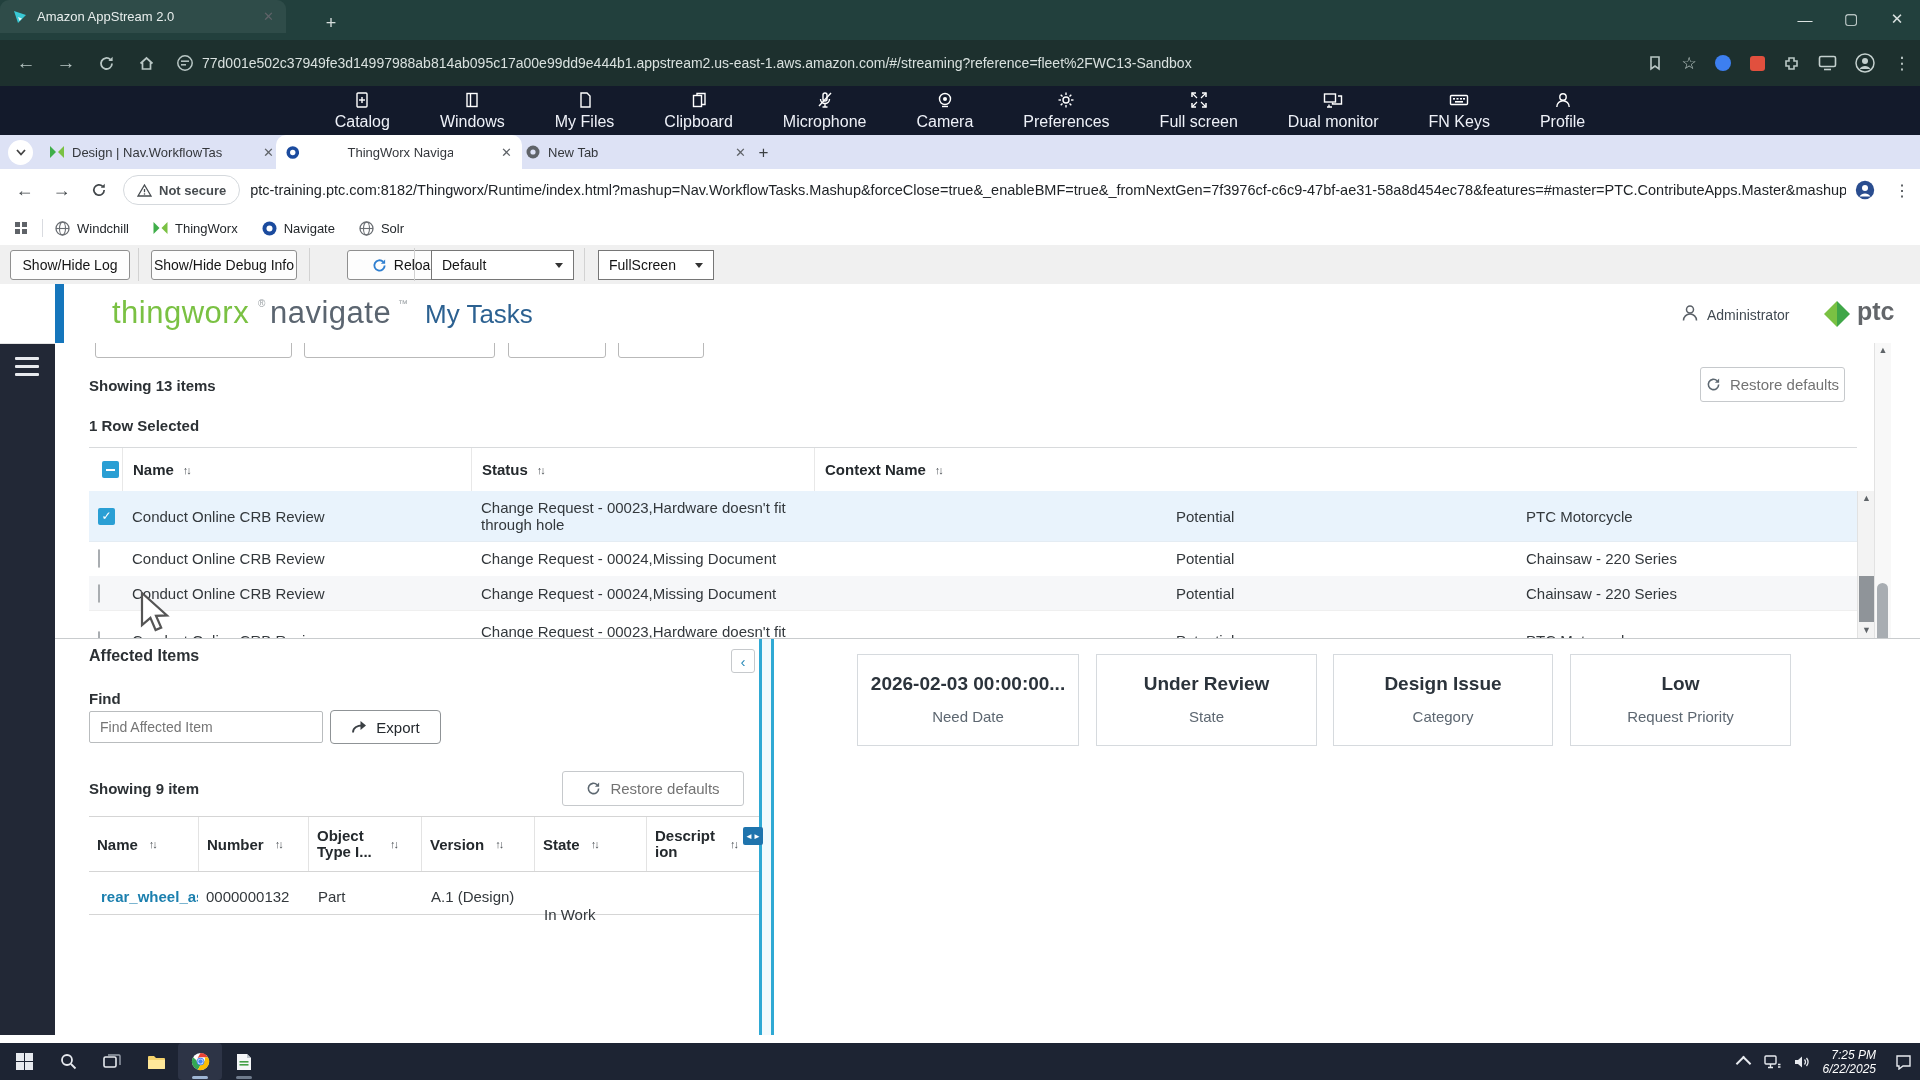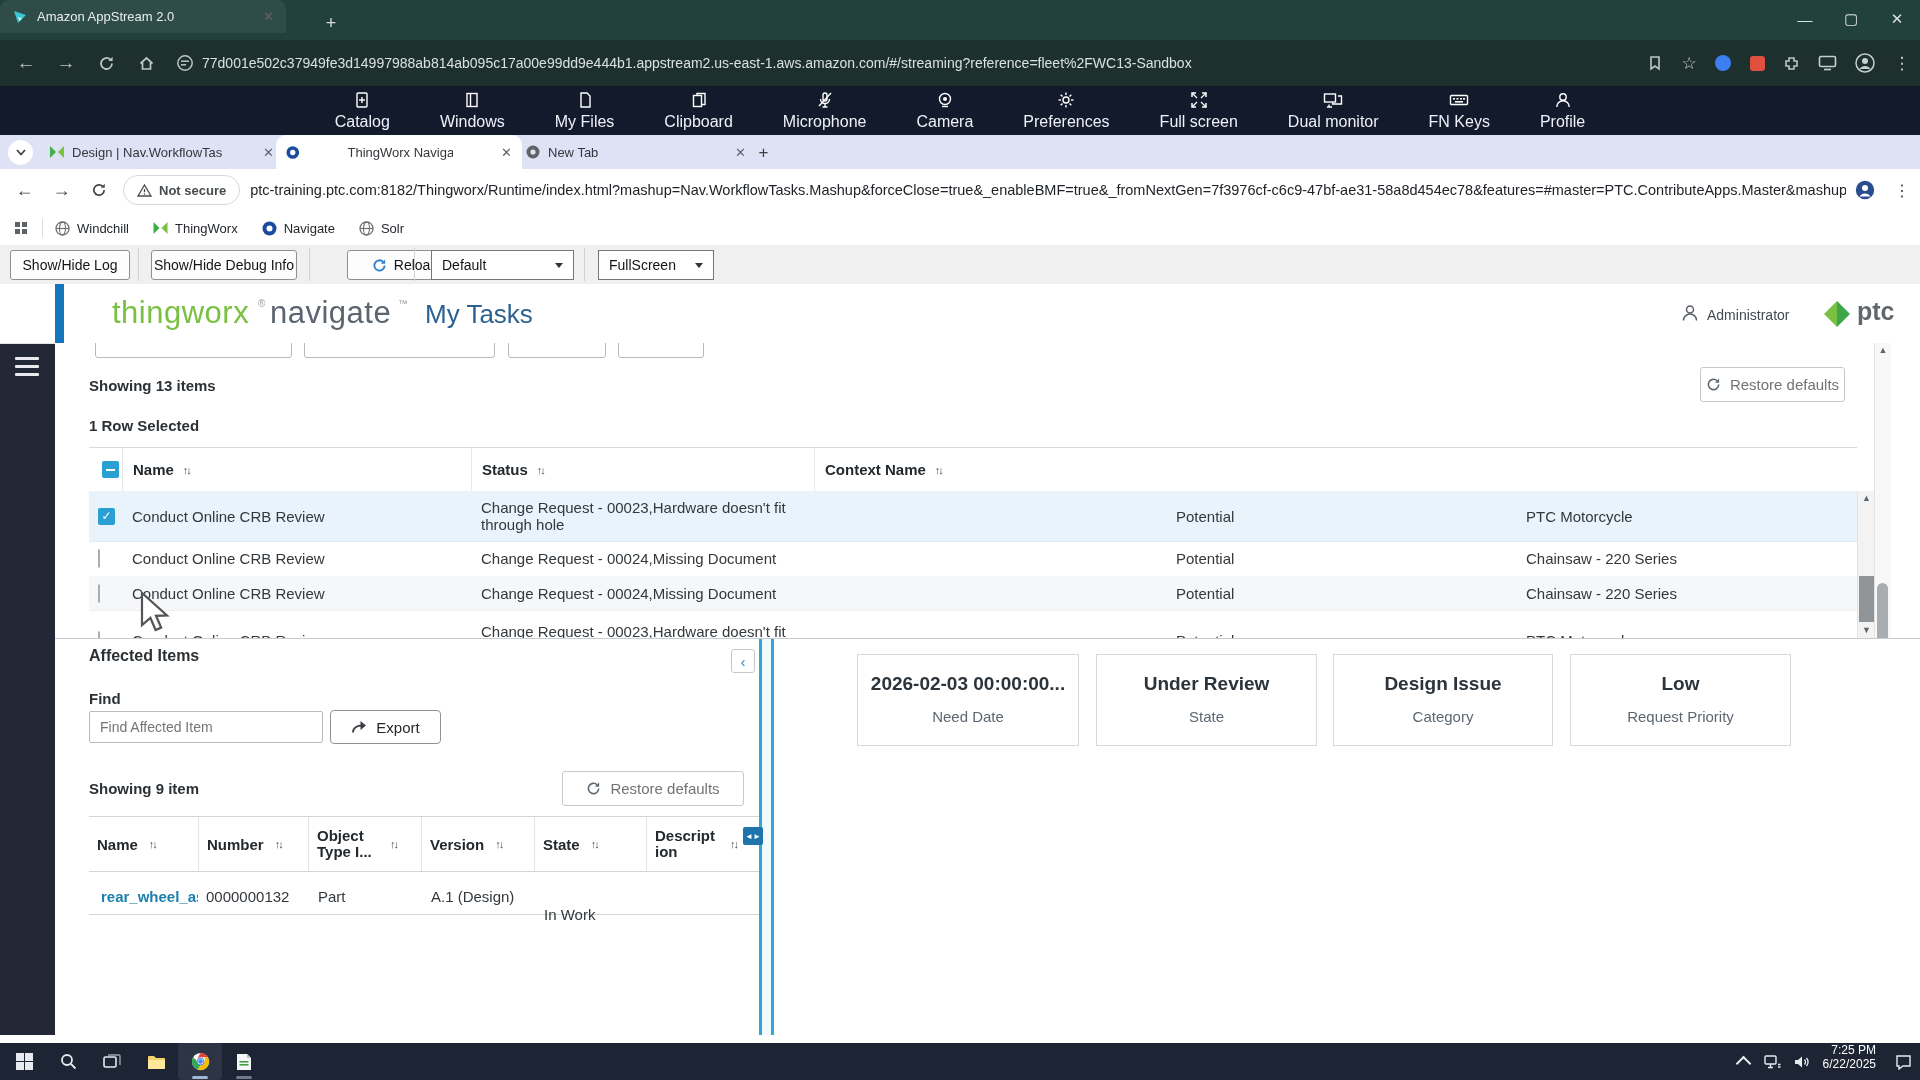--- a/index.html
+++ b/index.html
@@ -640,21 +640,21 @@
     <div class="tbi">
       <svg width="16" height="18" viewBox="0 0 16 18">
           <path d="M1 1h10l4 4v12H1z" fill="#f4f6f8"></path>
           <polygon points="11,1 15,5 11,5" fill="#bcc4cc"></polygon>
           <rect x="3.5" y="8" width="9" height="1.6" fill="#43a047"></rect>
           <rect x="3.5" y="11" width="9" height="1.6" fill="#43a047"></rect>
         </svg>
       <div class="abs" style="left:14px;bottom:1px;width:16px;height:3px;border-radius:2px;background:#6f7b8c;"></div>
     </div>
 
-    <div style="margin-left:auto;display:flex;align-items:flex-start;">
+    <div style="margin-left:auto;display:flex;align-items:center;font-style:italic;">
       <div class="tbi" style="width:30px;">
           <span class="chev"></span>
         </div>
       <div class="tbi" style="width:28px;">
         <svg width="17" height="14" viewBox="0 0 17 14">
             <rect x="1" y="1" width="11" height="8" rx="1" fill="none" stroke="#e7eaef" stroke-width="1.4"></rect>
             <path d="M4 12.5h5M6.5 9v3.5" stroke="#e7eaef" stroke-width="1.4"></path>
             <path d="M14 9.5h2.5M14 12h2.5" stroke="#e7eaef" stroke-width="1.4"></path>
           </svg>
       </div>

